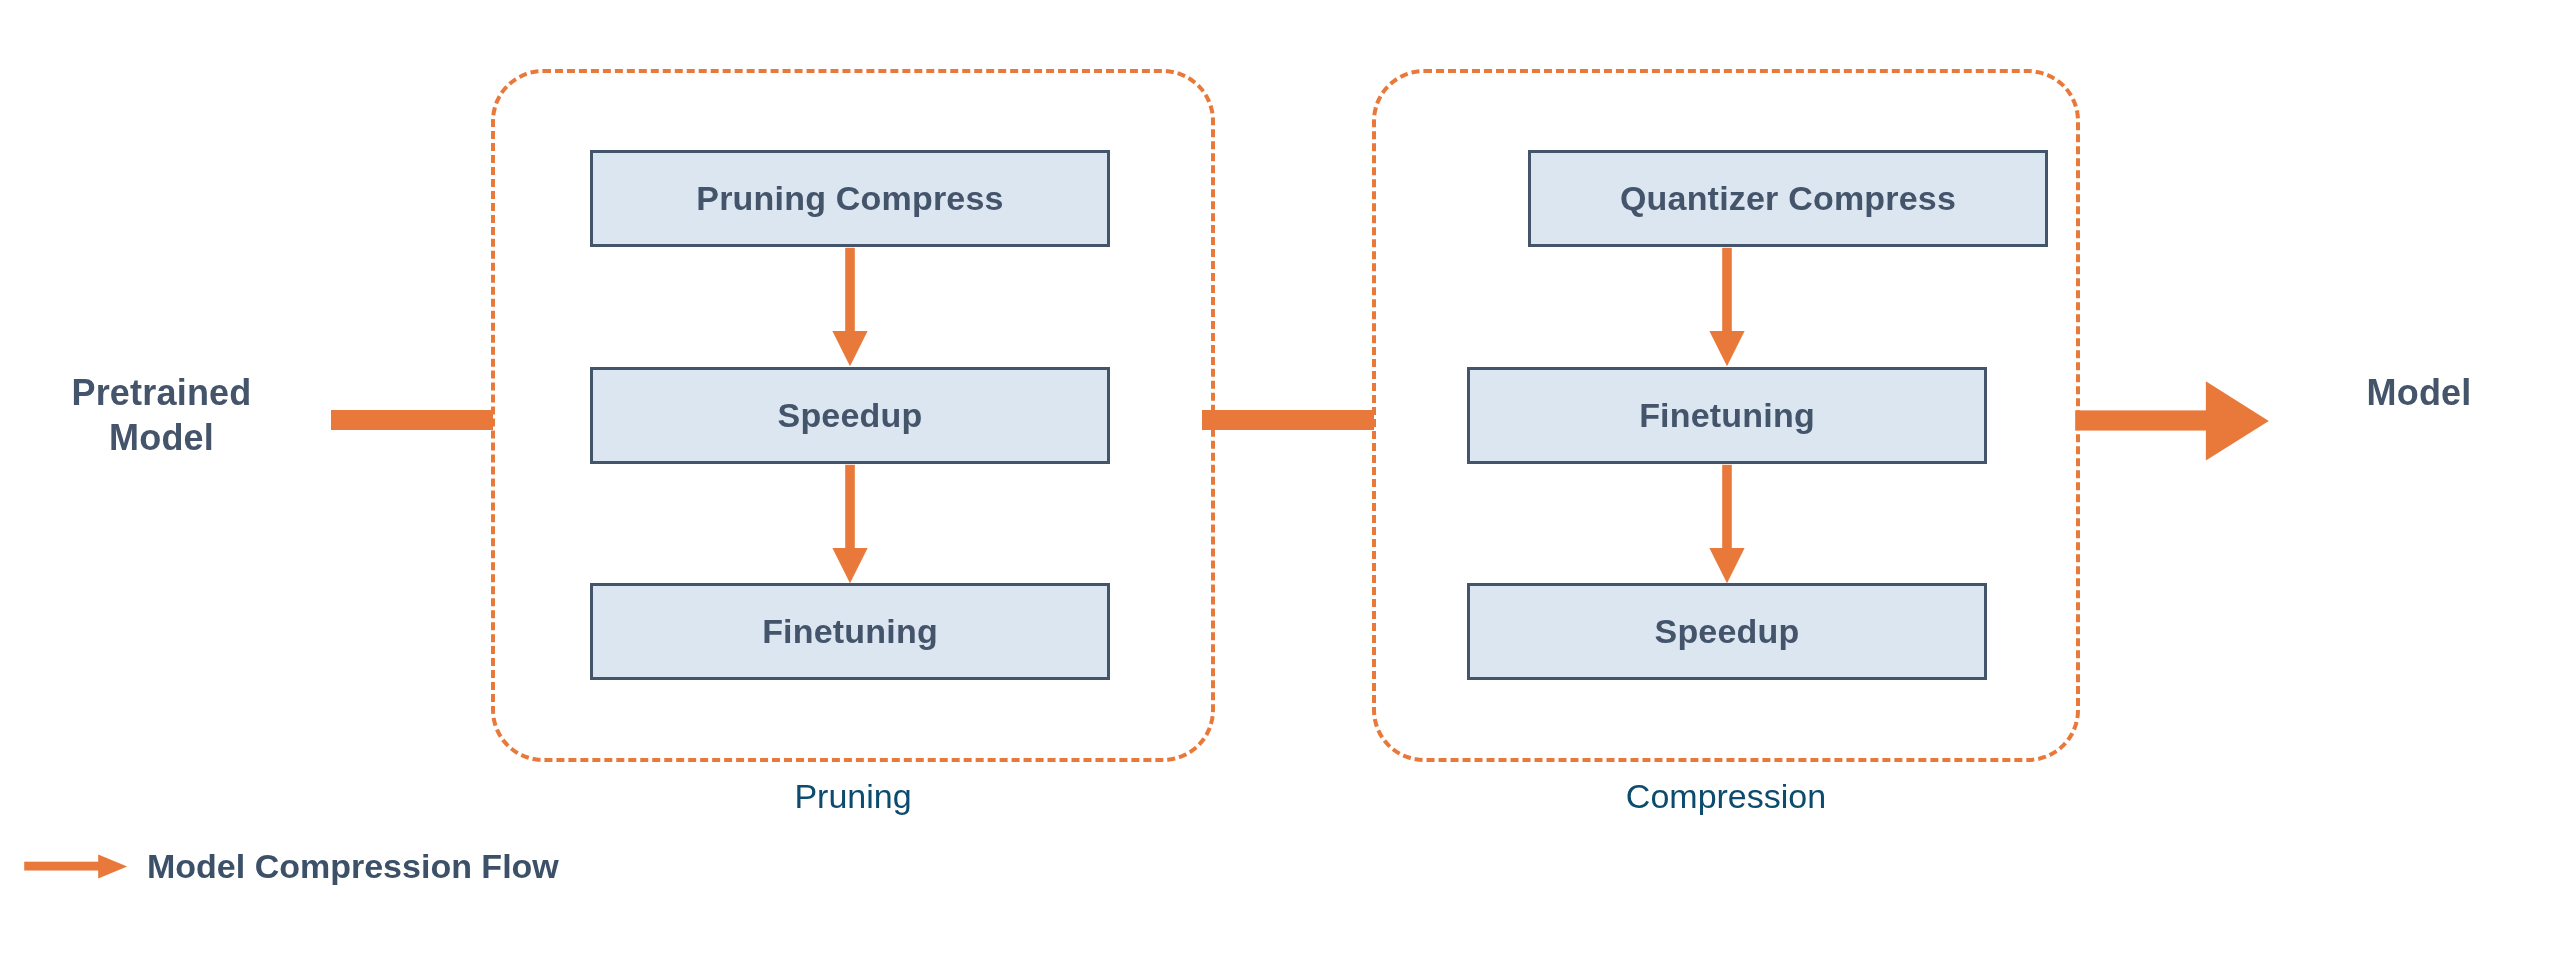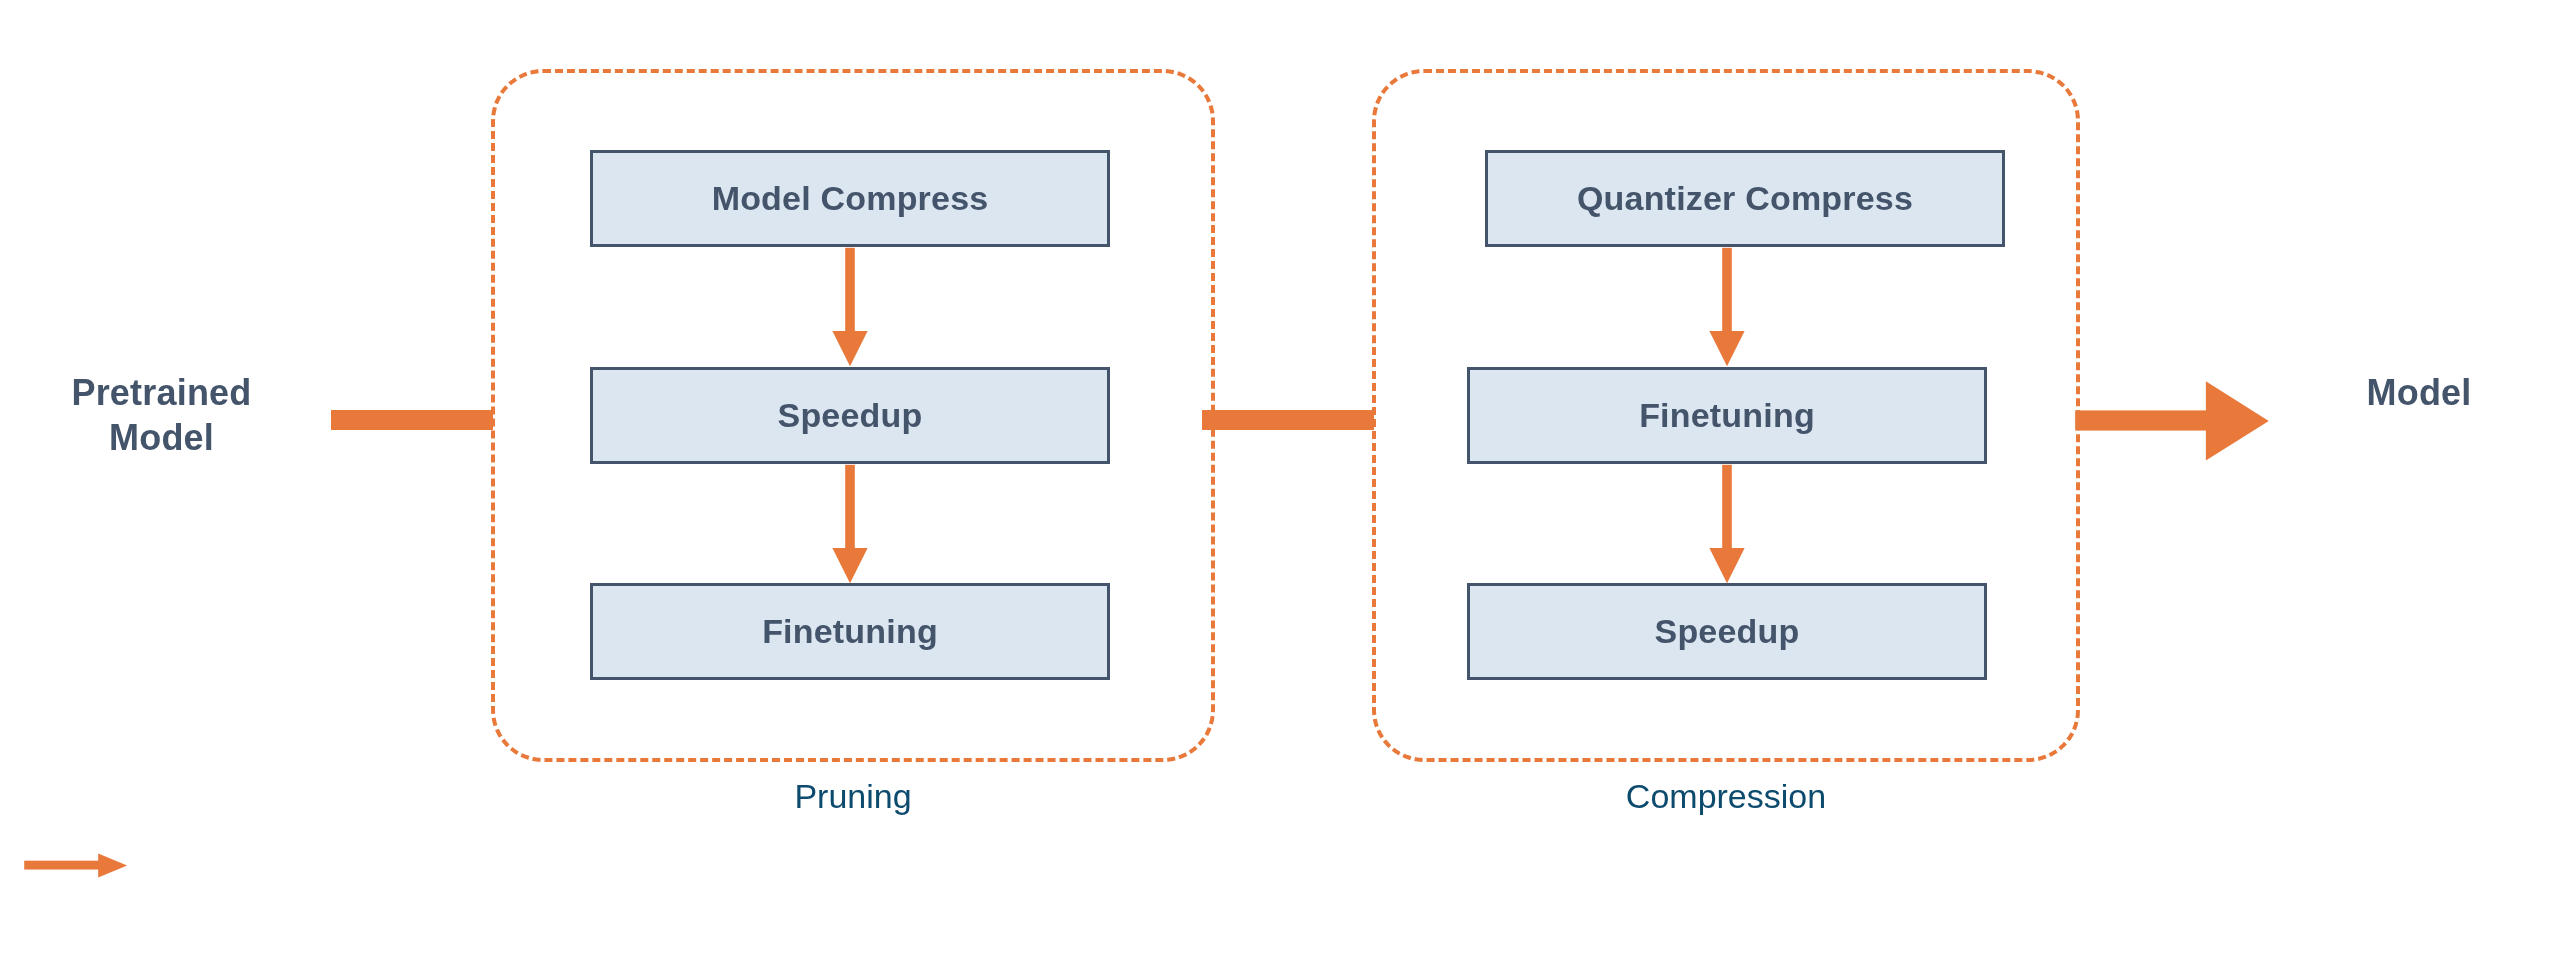--- a/index.html
+++ b/index.html
@@ -85,21 +85,21 @@
     color: #44546a;
     font-weight: bold;
     font-size: 34px;
     letter-spacing: 0.2px;
   }
   
   #box-pruner-compress { left: 590px; top: 150px; width: 520px; height: 97px; }
   #box-pruning-speedup  { left: 590px; top: 367px; width: 520px; height: 97px; }
   #box-pruning-finetuning { left: 590px; top: 583px; width: 520px; height: 97px; }
   
-  #box-quantizer-compress { left: 1485px; top: 150px; width: 520px; height: 97px; }
+  #box-quantizer-compress { left: 1528px; top: 150px; width: 520px; height: 97px; }
   #box-quantization-finetuning { left: 1467px; top: 367px; width: 520px; height: 97px; }
   #box-quantization-speedup { left: 1467px; top: 583px; width: 520px; height: 97px; }
 
   
   .v-arrow {
     position: absolute;
     width: 48px;
     height: 120px;
   }
   #v-arrow-pruning-1 { left: 826px; top: 247px; }
@@ -154,21 +154,21 @@
 
   <div id="pretrained-model-label" class="endpoint-label">
     <div>Pretrained</div>
     <div>Model</div>
   </div>
 
   <div id="flow-in-bar" class="h-connector"></div>
 
   <div id="stage-group-pruning" class="stage-group"></div>
 
-  <div id="box-pruner-compress" class="step-box">Model Compress</div>
+  <div id="box-pruner-compress" class="step-box">Pruning Compress</div>
 
   <svg id="v-arrow-pruning-1" class="v-arrow" viewBox="0 0 60 148" xmlns="http://www.w3.org/2000/svg">
     <rect x="24" y="0" width="12" height="108" fill="#e8793a"></rect>
     <polygon points="8,104 52,104 30,148" fill="#e8793a"></polygon>
   </svg>
 
   <div id="box-pruning-speedup" class="step-box">Speedup</div>
 
   <svg id="v-arrow-pruning-2" class="v-arrow" viewBox="0 0 60 148" xmlns="http://www.w3.org/2000/svg">
     <rect x="24" y="0" width="12" height="108" fill="#e8793a"></rect>
@@ -208,16 +208,17 @@
 
   <div id="compressed-model-label" class="endpoint-label">
     <div>Model</div>
   </div>
 
   <div id="legend">
     <svg id="legend-arrow-icon" width="105" height="37" viewBox="0 0 130 46" xmlns="http://www.w3.org/2000/svg">
       <rect x="0" y="17" width="98" height="11" fill="#e8793a"></rect>
       <polygon points="92,8 92,38 128,23" fill="#e8793a"></polygon>
     </svg>
+    <span id="legend-label">Model Compression Flow</span>
   </div>
 
 </div>
 
 
 </body></html>

